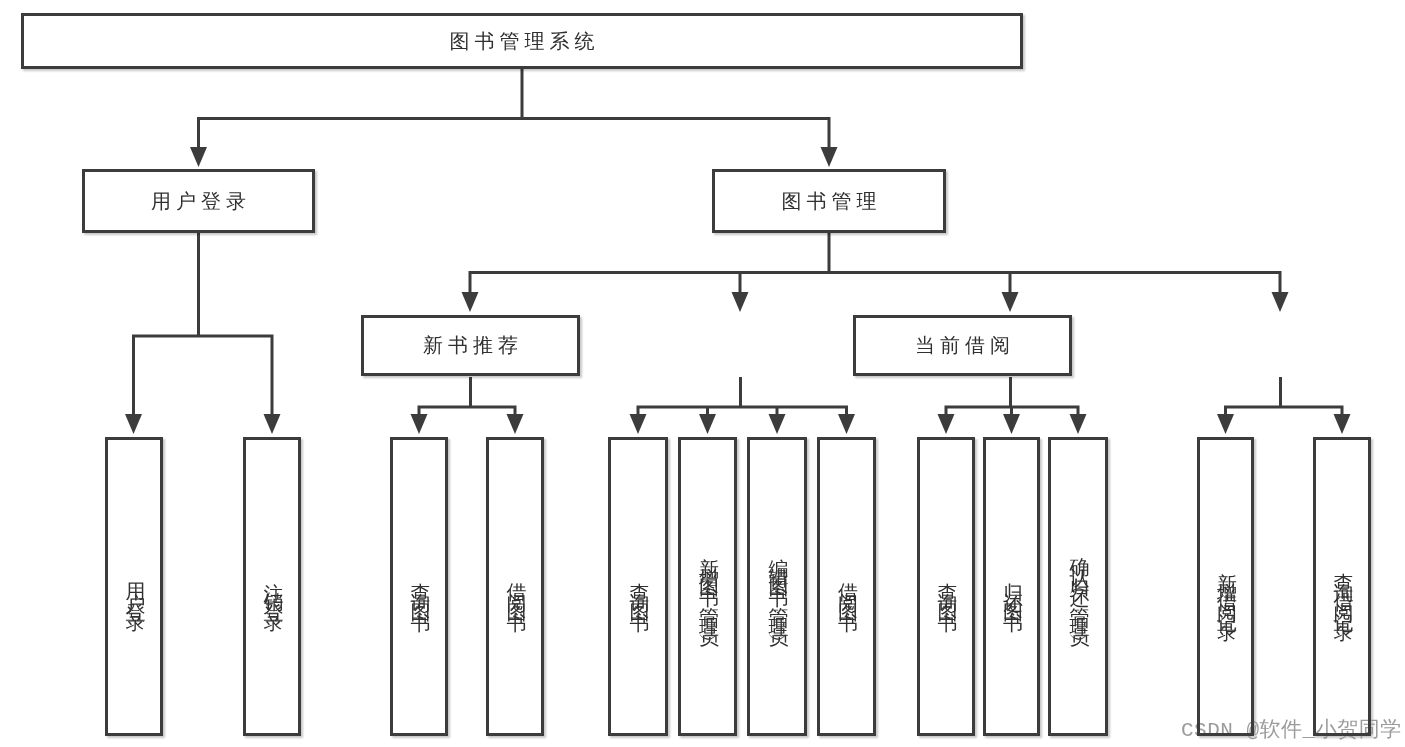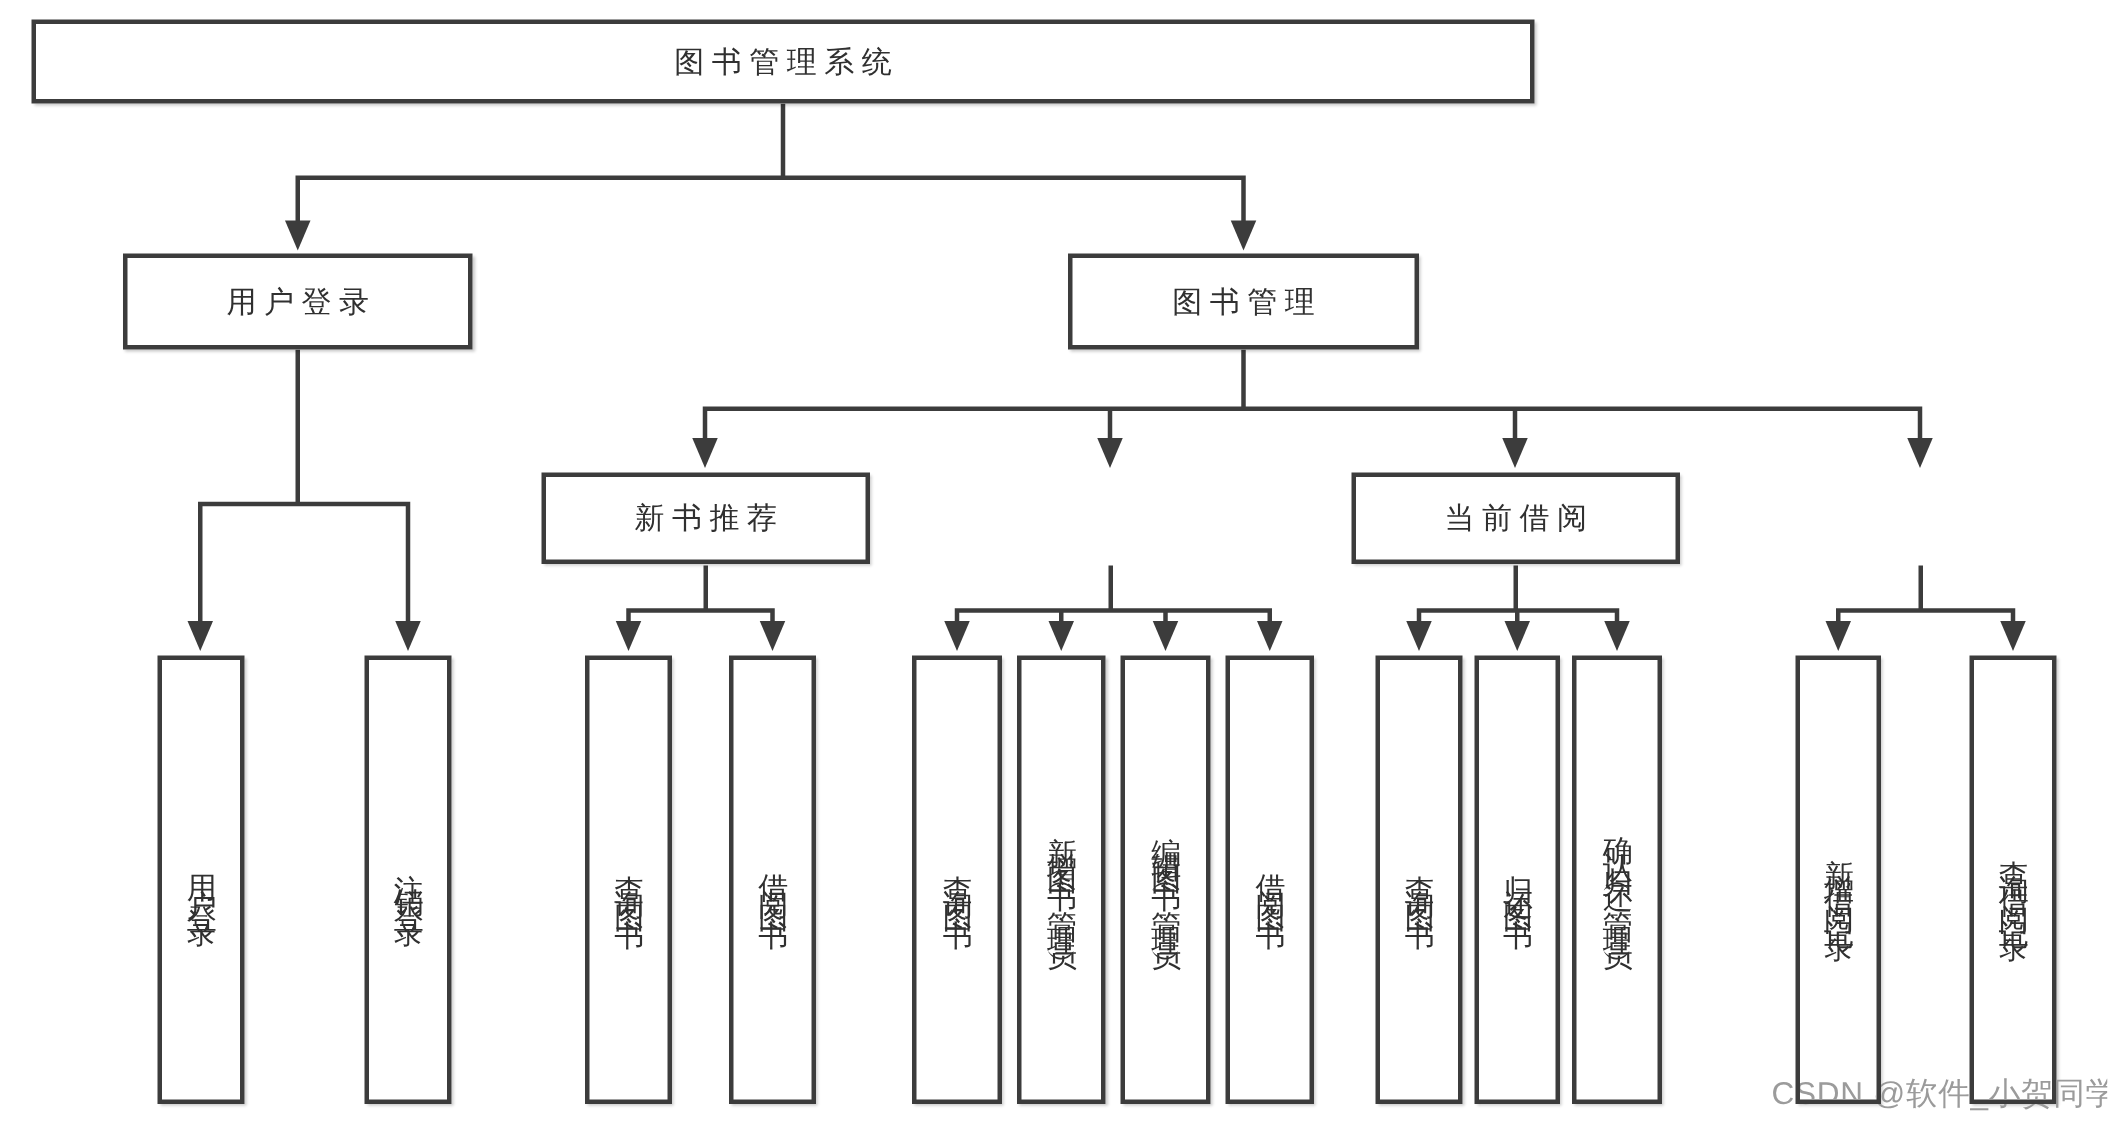--- a/index.html
+++ b/index.html
@@ -1,20 +1,20 @@
 <!DOCTYPE html>
 <html><head>
 <meta charset="utf-8">
 <style>
   html,body{margin:0;padding:0;background:#ffffff;}
   .canvas{
     position:relative;
     width:1405px;height:747px;
     background:#ffffff;
-    font-family:Liberation Sans, sans-serif;
+    font-family:Liberation Mono, monospace;
     color:#303030;
     overflow:hidden;
   }
   .connectors{
     position:absolute;left:0;top:0;width:1405px;height:747px;
     z-index:1;
   }
   .node{
     position:absolute;
     box-sizing:border-box;
@@ -90,21 +90,21 @@
     <polygon class="arrow" points="1225.5,434 1217,414 1234,414"></polygon>
     <polygon class="arrow" points="1342,434 1333.5,414 1350.5,414"></polygon>
   </svg>
 
   <div class="node hnode" style="left:21px;top:13px;width:1002px;height:56px">图书管理系统</div>
 
   <div class="node hnode" style="left:82px;top:169px;width:233px;height:64px">用户登录</div>
   <div class="node hnode" style="left:361px;top:315px;width:219px;height:61px">新书推荐</div>
 
   <div class="node hnode" style="left:712px;top:169px;width:234px;height:64px">图书管理</div>
-  <div class="node hnode" style="left:901px;top:315px;width:219px;height:61px">当前借阅</div>
+  <div class="node hnode" style="left:853px;top:315px;width:219px;height:61px">当前借阅</div>
 
   <div class="node vnode" style="left:105px;top:437px;width:58px;height:299px">用户登录</div>
   <div class="node vnode" style="left:243px;top:437px;width:58px;height:299px">注销登录</div>
 
   <div class="node vnode" style="left:390px;top:437px;width:58px;height:299px">查询图书</div>
   <div class="node vnode" style="left:486px;top:437px;width:58px;height:299px">借阅图书</div>
 
   <div class="node vnode" style="left:608px;top:437px;width:60px;height:299px">查询图书</div>
   <div class="node vnode" style="left:678px;top:437px;width:59px;height:299px">新增图书（管理员）</div>
   <div class="node vnode" style="left:747px;top:437px;width:60px;height:299px">编辑图书（管理员）</div>

